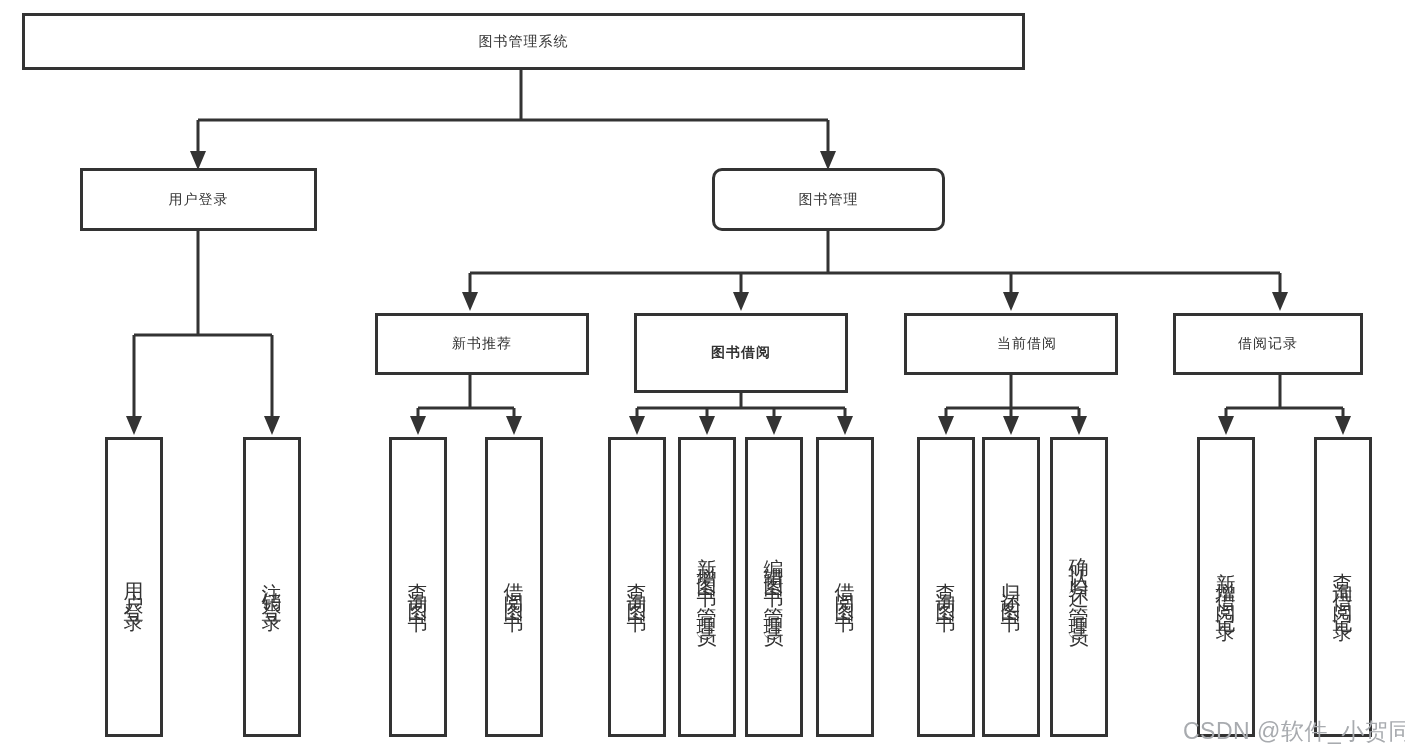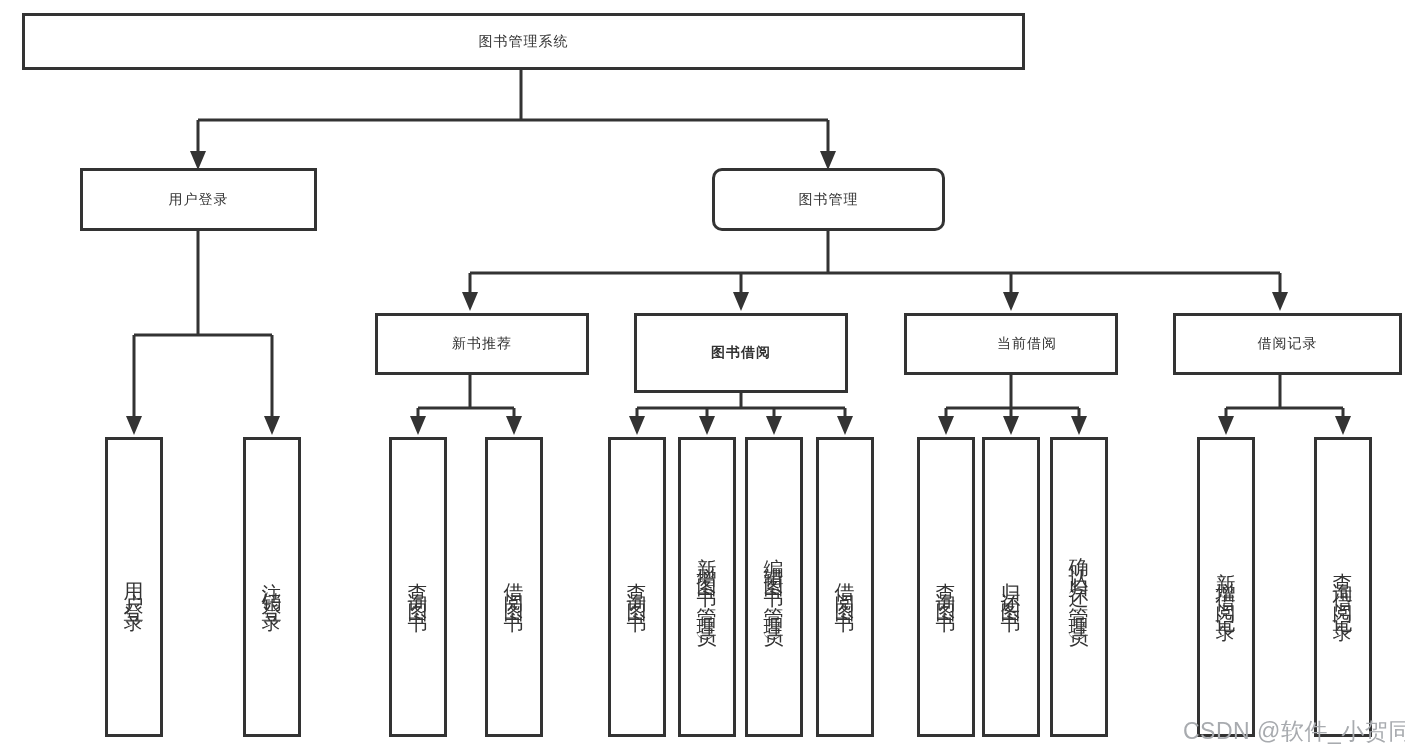--- a/index.html
+++ b/index.html
@@ -80,21 +80,21 @@
 
   <div class="box" style="left:363px;top:313px;width:214px;height:62px;margin-left:12px;">
     <span class="lbl">新书推荐</span>
   </div>
   <div class="box" style="left:634px;top:313px;width:214px;height:80px;font-weight:bold;">
     <span class="lbl">图书借阅</span>
   </div>
   <div class="box" style="left:904px;top:313px;width:214px;height:62px;padding-left:32px;">
     <span class="lbl">当前借阅</span>
   </div>
-  <div class="box" style="left:1173px;top:313px;width:229px;height:62px;">
+  <div class="box" style="left:1173px;top:313px;width:190px;height:62px;">
     <span class="lbl">借阅记录</span>
   </div>
 
   <div class="box leaf" style="left:105px;top:437px;width:58px;height:300px;">
     <span class="lbl">用户登录</span>
   </div>
   <div class="box leaf" style="left:243px;top:437px;width:58px;height:300px;">
     <span class="lbl">注销登录</span>
   </div>
 

